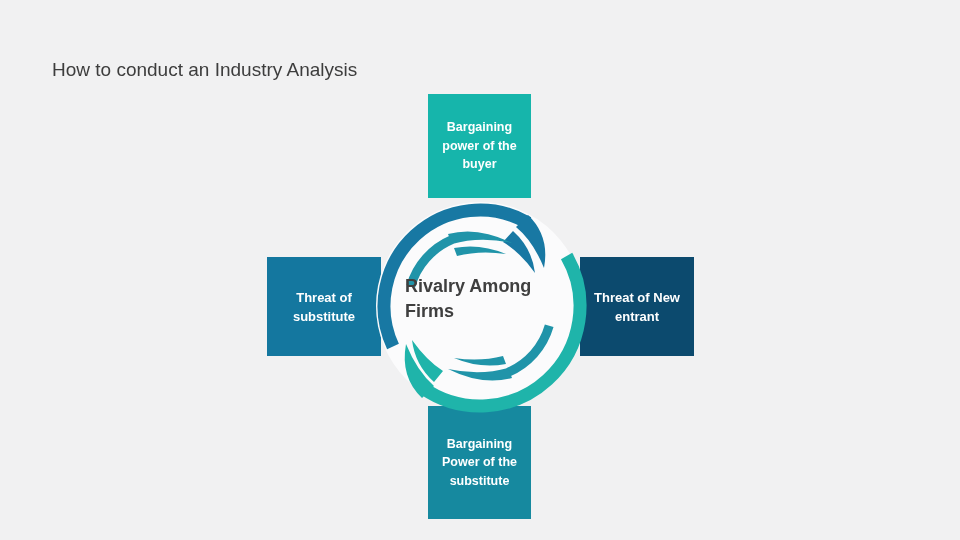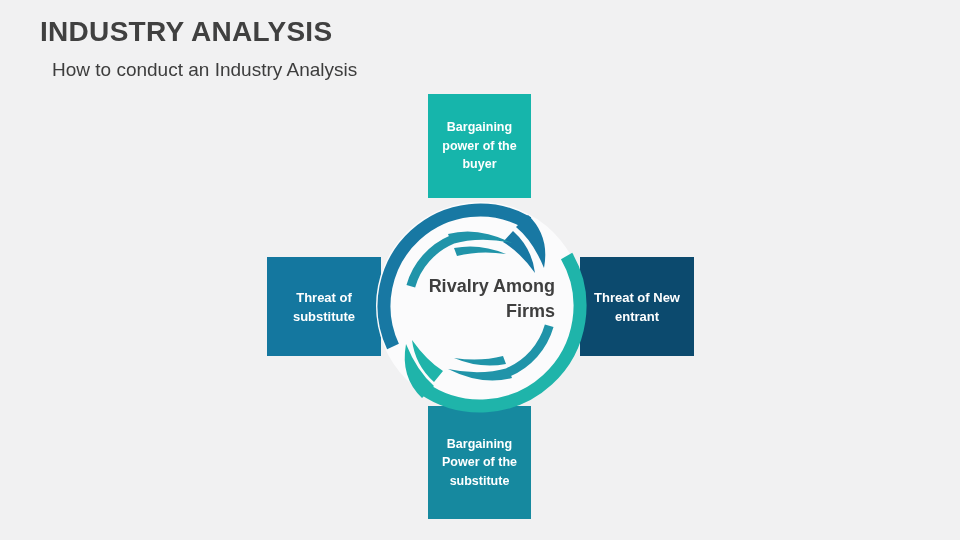--- a/index.html
+++ b/index.html
@@ -20,30 +20,29 @@
     text-align:center;color:#ffffff;font-weight:700;font-size:12.5px;
     line-height:18.5px;padding:8px 9px;box-sizing:border-box;
   }
   .f-top   {left:428px;top:94px; width:103px;height:104px;background:#16b5ab;}
   .f-right {left:580px;top:257px;width:114px;height:99px; background:#0c4a6e;}
   .f-bottom{left:428px;top:406px;width:103px;height:113px;background:#16899f;}
   .f-left  {left:267px;top:257px;width:114px;height:99px; background:#14779f;}
   .f-left .lbl, .f-right .lbl{font-size:13px;line-height:19px;}
   .swirl{position:absolute;left:360px;top:186px;}
   .center-label{
-    position:absolute;left:405px;top:274px;width:150px;text-align:right;
+    position:absolute;left:405px;top:274px;width:150px;text-align:left;
     font-size:18px;font-weight:700;color:#3f3f3f;line-height:25px;
   }
 </style>
 </head>
 <body>
 
 <div class="slide">
 
-  <div class="title">INDUSTRY ANALYSIS</div>
   <div class="subtitle">How to conduct an Industry Analysis</div>
 
   <div class="factor f-top">
     <span class="lbl">Bargaining power of the buyer</span>
   </div>
   <div class="factor f-right">
     <span class="lbl">Threat of New entrant</span>
   </div>
   <div class="factor f-bottom">
     <span class="lbl">Bargaining Power of the substitute</span>

